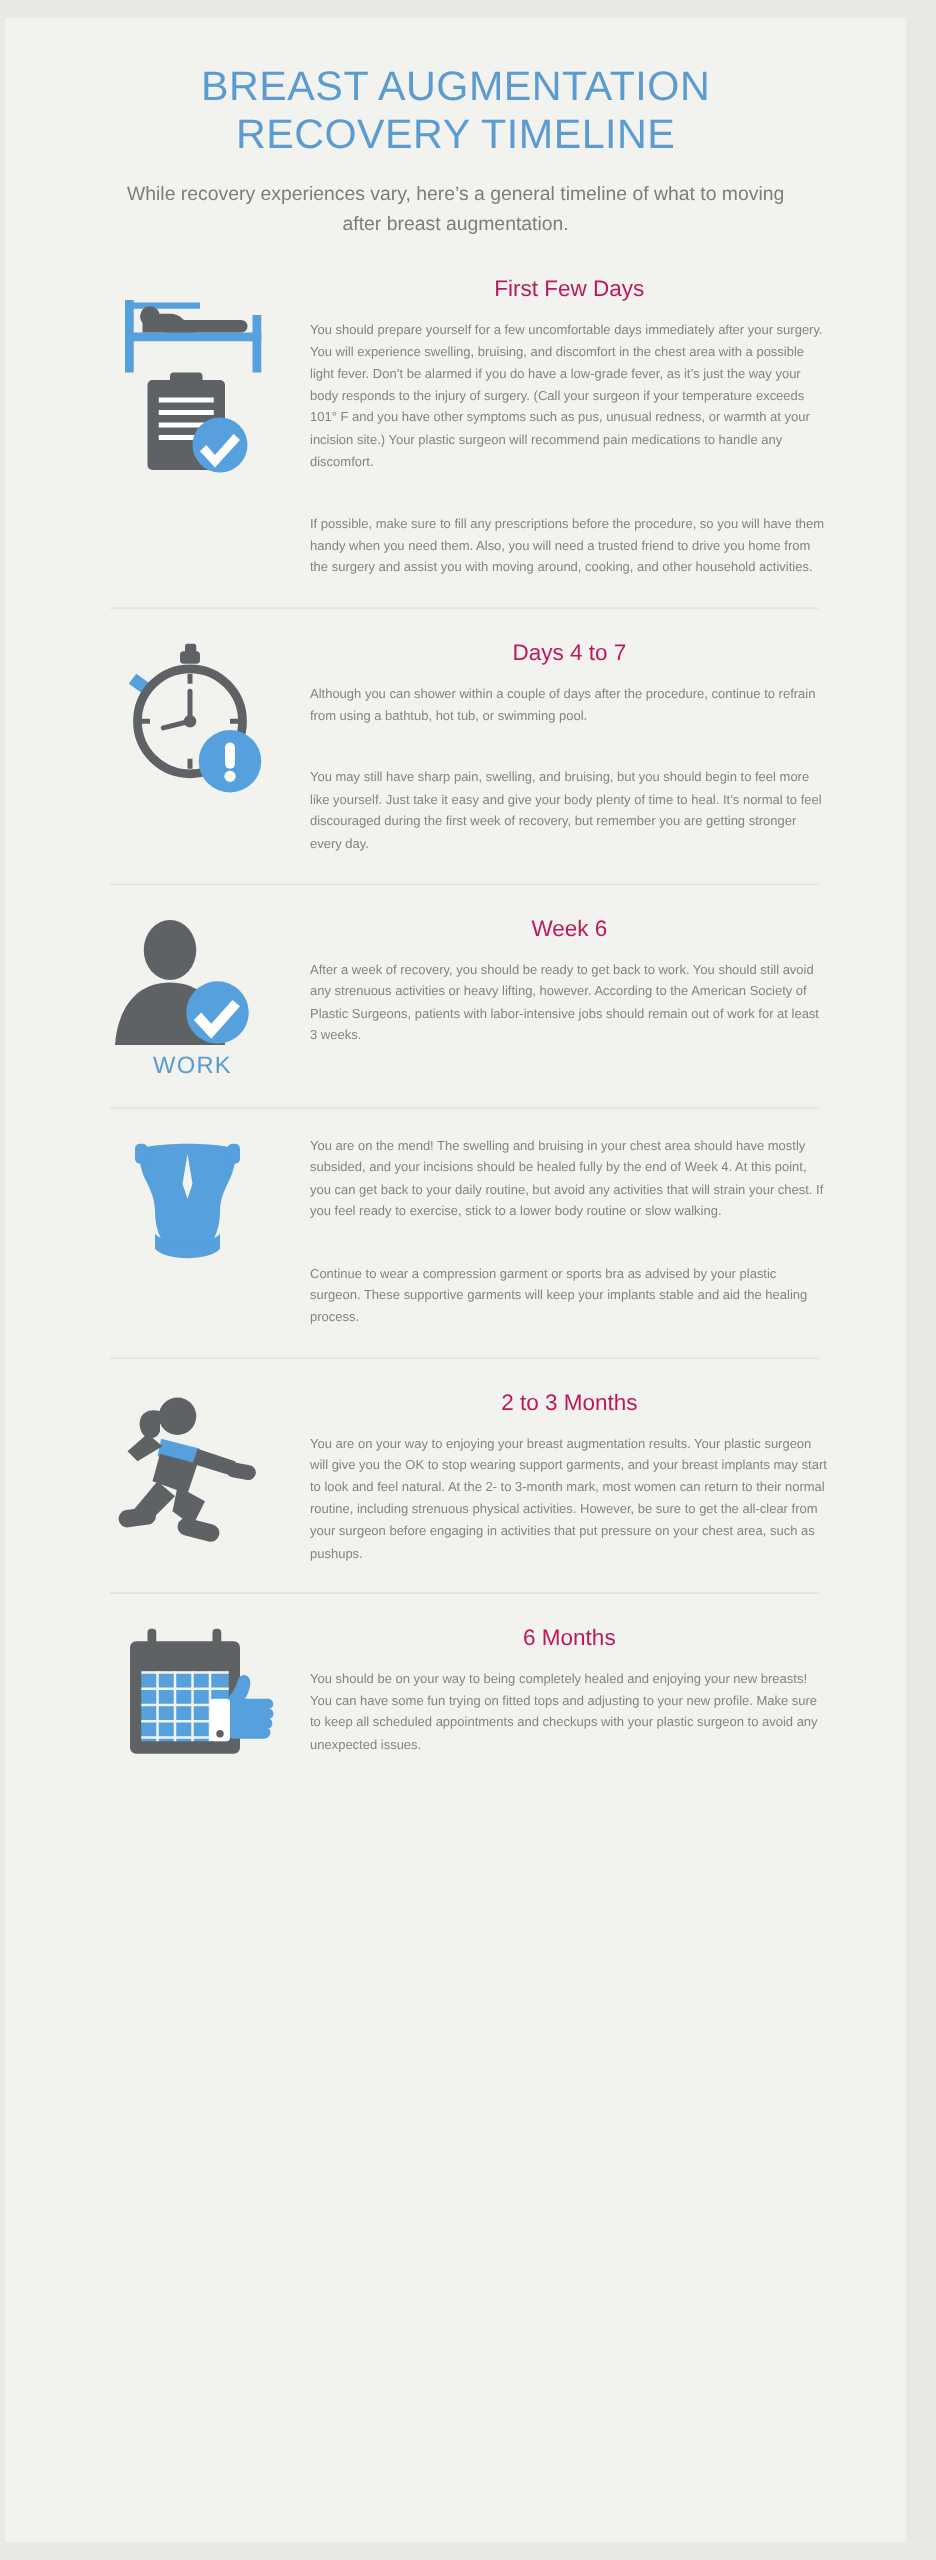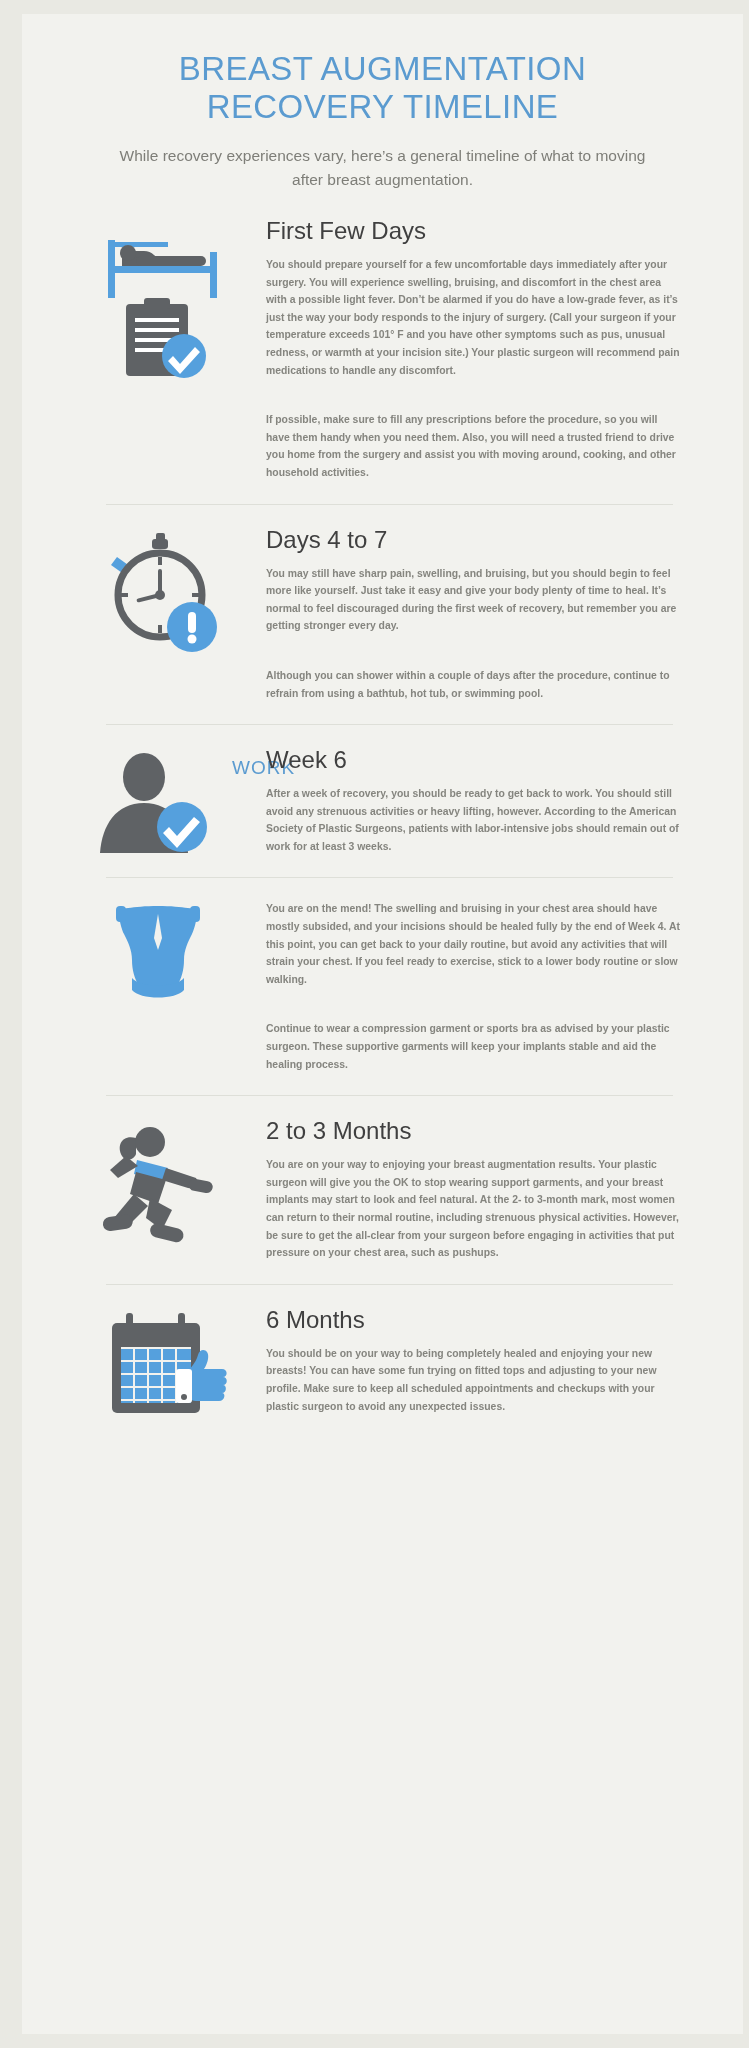--- a/index.html
+++ b/index.html
@@ -8,21 +8,21 @@
   body {
     width: 749px;
     height: 2048px;
     background: #e9e9e3;
     font-family: "Liberation Sans", sans-serif;
     overflow: hidden;
   }
 
   .page {
     position: absolute;
-    left: 22px;
+    left: 4px;
     top: 14px;
     width: 721px;
     height: 2020px;
     background: #f2f2ee;
   }
 
   
   .header { padding: 36px 70px 0 70px; text-align: center; }
 
   .title {
@@ -48,48 +48,49 @@
   .section {
     display: flex;
     align-items: flex-start;
     padding: 0 62px 0 70px;
   }
 
   .icon-col {
     width: 160px;
     flex: 0 0 160px;
     display: flex;
-    flex-direction: row;
-    align-items: flex-start;
+    flex-direction: column;
+    align-items: center;
     padding-top: 4px;
   }
 
   .icon-caption {
     color: #5b9bd0;
     font-size: 19px;
     font-weight: 400;
     letter-spacing: 1px;
     margin-top: 6px;
   }
 
   .text-col { flex: 1 1 auto; padding-left: 14px; }
 
   .sec-title {
-    color: #404040;
-    font-size: 24px;
+    color: #be185d;
+    font-size: 18px;
     font-weight: 400;
     line-height: 26px;
     margin-bottom: 12px;
+    text-align: center;
   }
 
   .sec-para {
     color: #85857f;
     font-size: 10.4px;
     line-height: 17.6px;
-    font-weight: 700;
+    font-weight: 400;
   }
   .sec-para + .sec-para { margin-top: 32px; }
 
   .divider {
     height: 1px;
     background: #dedfd8;
     margin: 22px 70px 22px 84px;
   }
 
   svg { display: block; }
@@ -172,22 +173,22 @@
 
             <circle class="blue" cx="100" cy="96" r="25"></circle>
             <rect class="white" x="96" y="81" width="8" height="21" rx="4"></rect>
             <circle class="white" cx="100" cy="108" r="4.5"></circle>
           </svg>
         </span>
         <span class="icon-caption"></span>
       </div>
       <div class="text-col">
         <h2 class="sec-title">Days 4 to 7</h2>
+        <p class="sec-para">Although you can shower within a couple of days after the procedure, continue to refrain from using a bathtub, hot tub, or swimming pool.</p>
         <p class="sec-para">You may still have sharp pain, swelling, and bruising, but you should begin to feel more like yourself. Just take it easy and give your body plenty of time to heal. It’s normal to feel discouraged during the first week of recovery, but remember you are getting stronger every day.</p>
-        <p class="sec-para">Although you can shower within a couple of days after the procedure, continue to refrain from using a bathtub, hot tub, or swimming pool.</p>
       </div>
     </div>
 
     <div class="divider"></div>
 
     <div class="section">
       <div class="icon-col">
         <span>
           <svg width="140" height="102" viewBox="0 0 140 102">
 

